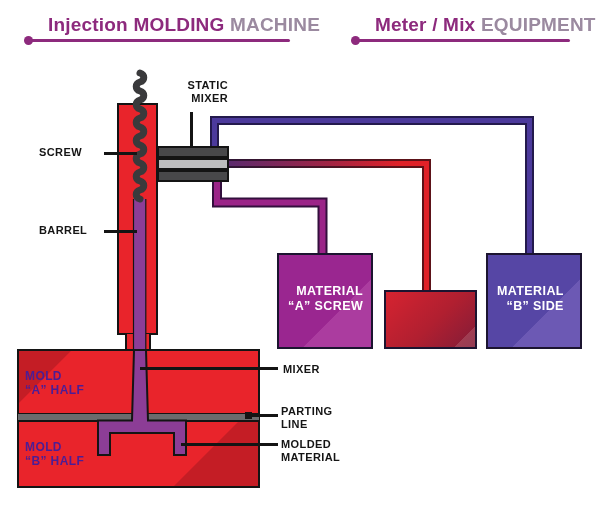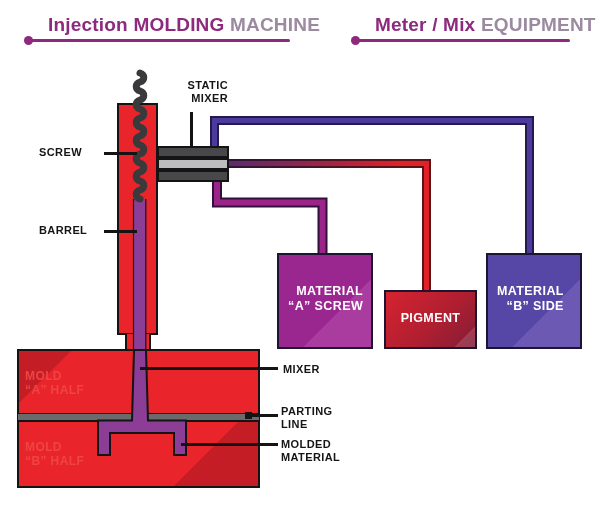--- a/index.html
+++ b/index.html
@@ -12,21 +12,21 @@
   .title .bold{color:#8d2a7d;margin-left:20px;}
   .title .light{color:#9b8aa0;font-weight:600;}
   .rule{height:3px;background:#8d2a7d;border-radius:2px;}
   .rule-dot{width:9px;height:9px;border-radius:50%;background:#8d2a7d;}
 
   
   .lbl{font-size:11px;font-weight:bold;color:#151515;letter-spacing:.4px;
        line-height:13px;white-space:nowrap;z-index:6;}
   .lbl.right{text-align:left;}
   .lbl.center{text-align:center;}
-  .wlbl{font-size:12px;font-weight:bold;color:#ef4444;letter-spacing:.4px;
+  .wlbl{font-size:12px;font-weight:bold;color:#4c1d95;letter-spacing:.4px;
         line-height:14px;white-space:nowrap;z-index:6;}
   .lead{background:#141414;z-index:5;}
 
   
   .barrel{left:117px;top:103px;width:41px;height:232px;background:#e9242b;
           border:2px solid #141414;box-sizing:border-box;z-index:1;}
   .nozzle{left:125px;top:334px;width:26px;height:17px;background:#e9242b;
           border:2px solid #141414;border-top:none;box-sizing:border-box;z-index:1;}
   .mold-a{left:17px;top:349px;width:243px;height:66px;
           background:linear-gradient(135deg,#c41d25 17%,#e9242b 17.5%);
@@ -129,21 +129,20 @@
   <div class="abs mixer-plate mixer-light" style="top:158px;"></div>
   <div class="abs mixer-plate mixer-dark" style="top:170px;"></div>
 
   <div class="abs tank tank-a"></div>
   <div class="abs tank-label" style="left:288px;top:284px;">
     <div>MATERIAL</div>
     <div>“A” SCREW</div>
   </div>
 
   <div class="abs tank tank-pigment"></div>
-  <div class="abs tank-label" style="left:384px;top:311px;width:93px;text-align:center;">PIGMENT</div>
 
   <div class="abs tank tank-b"></div>
   <div class="abs tank-label" style="left:497px;top:284px;">
     <div>MATERIAL</div>
     <div>“B” SIDE</div>
   </div>
 
   <div class="abs wlbl" style="left:25px;top:369px;">
     <div>MOLD</div>
     <div>“A” HALF</div>

